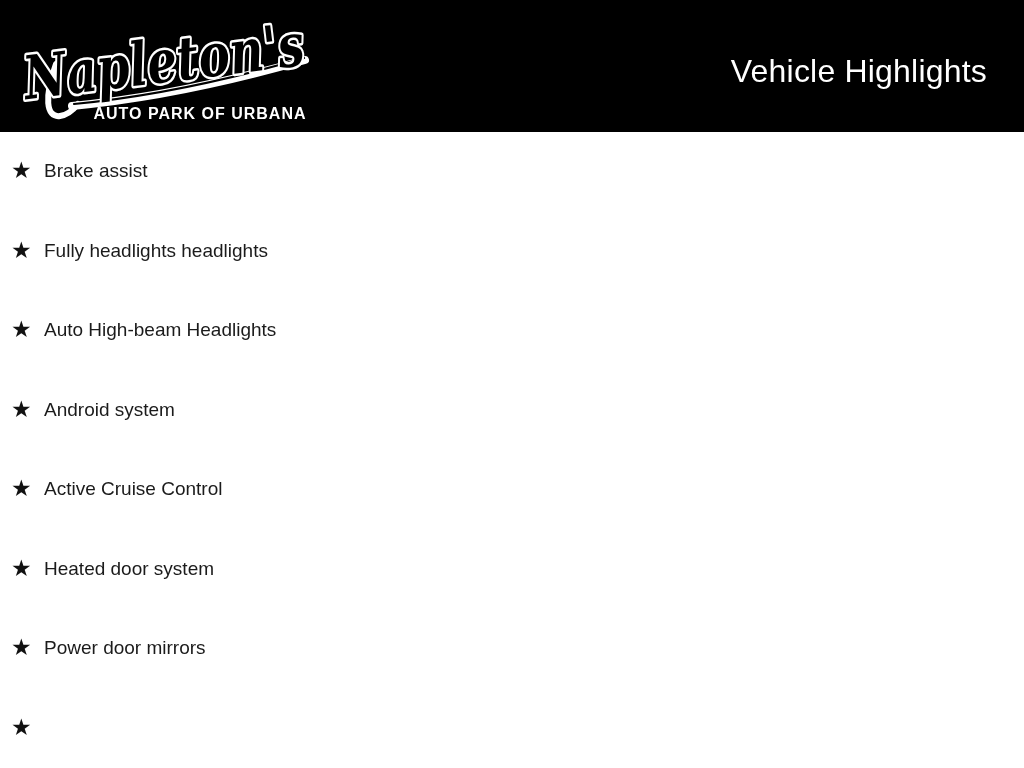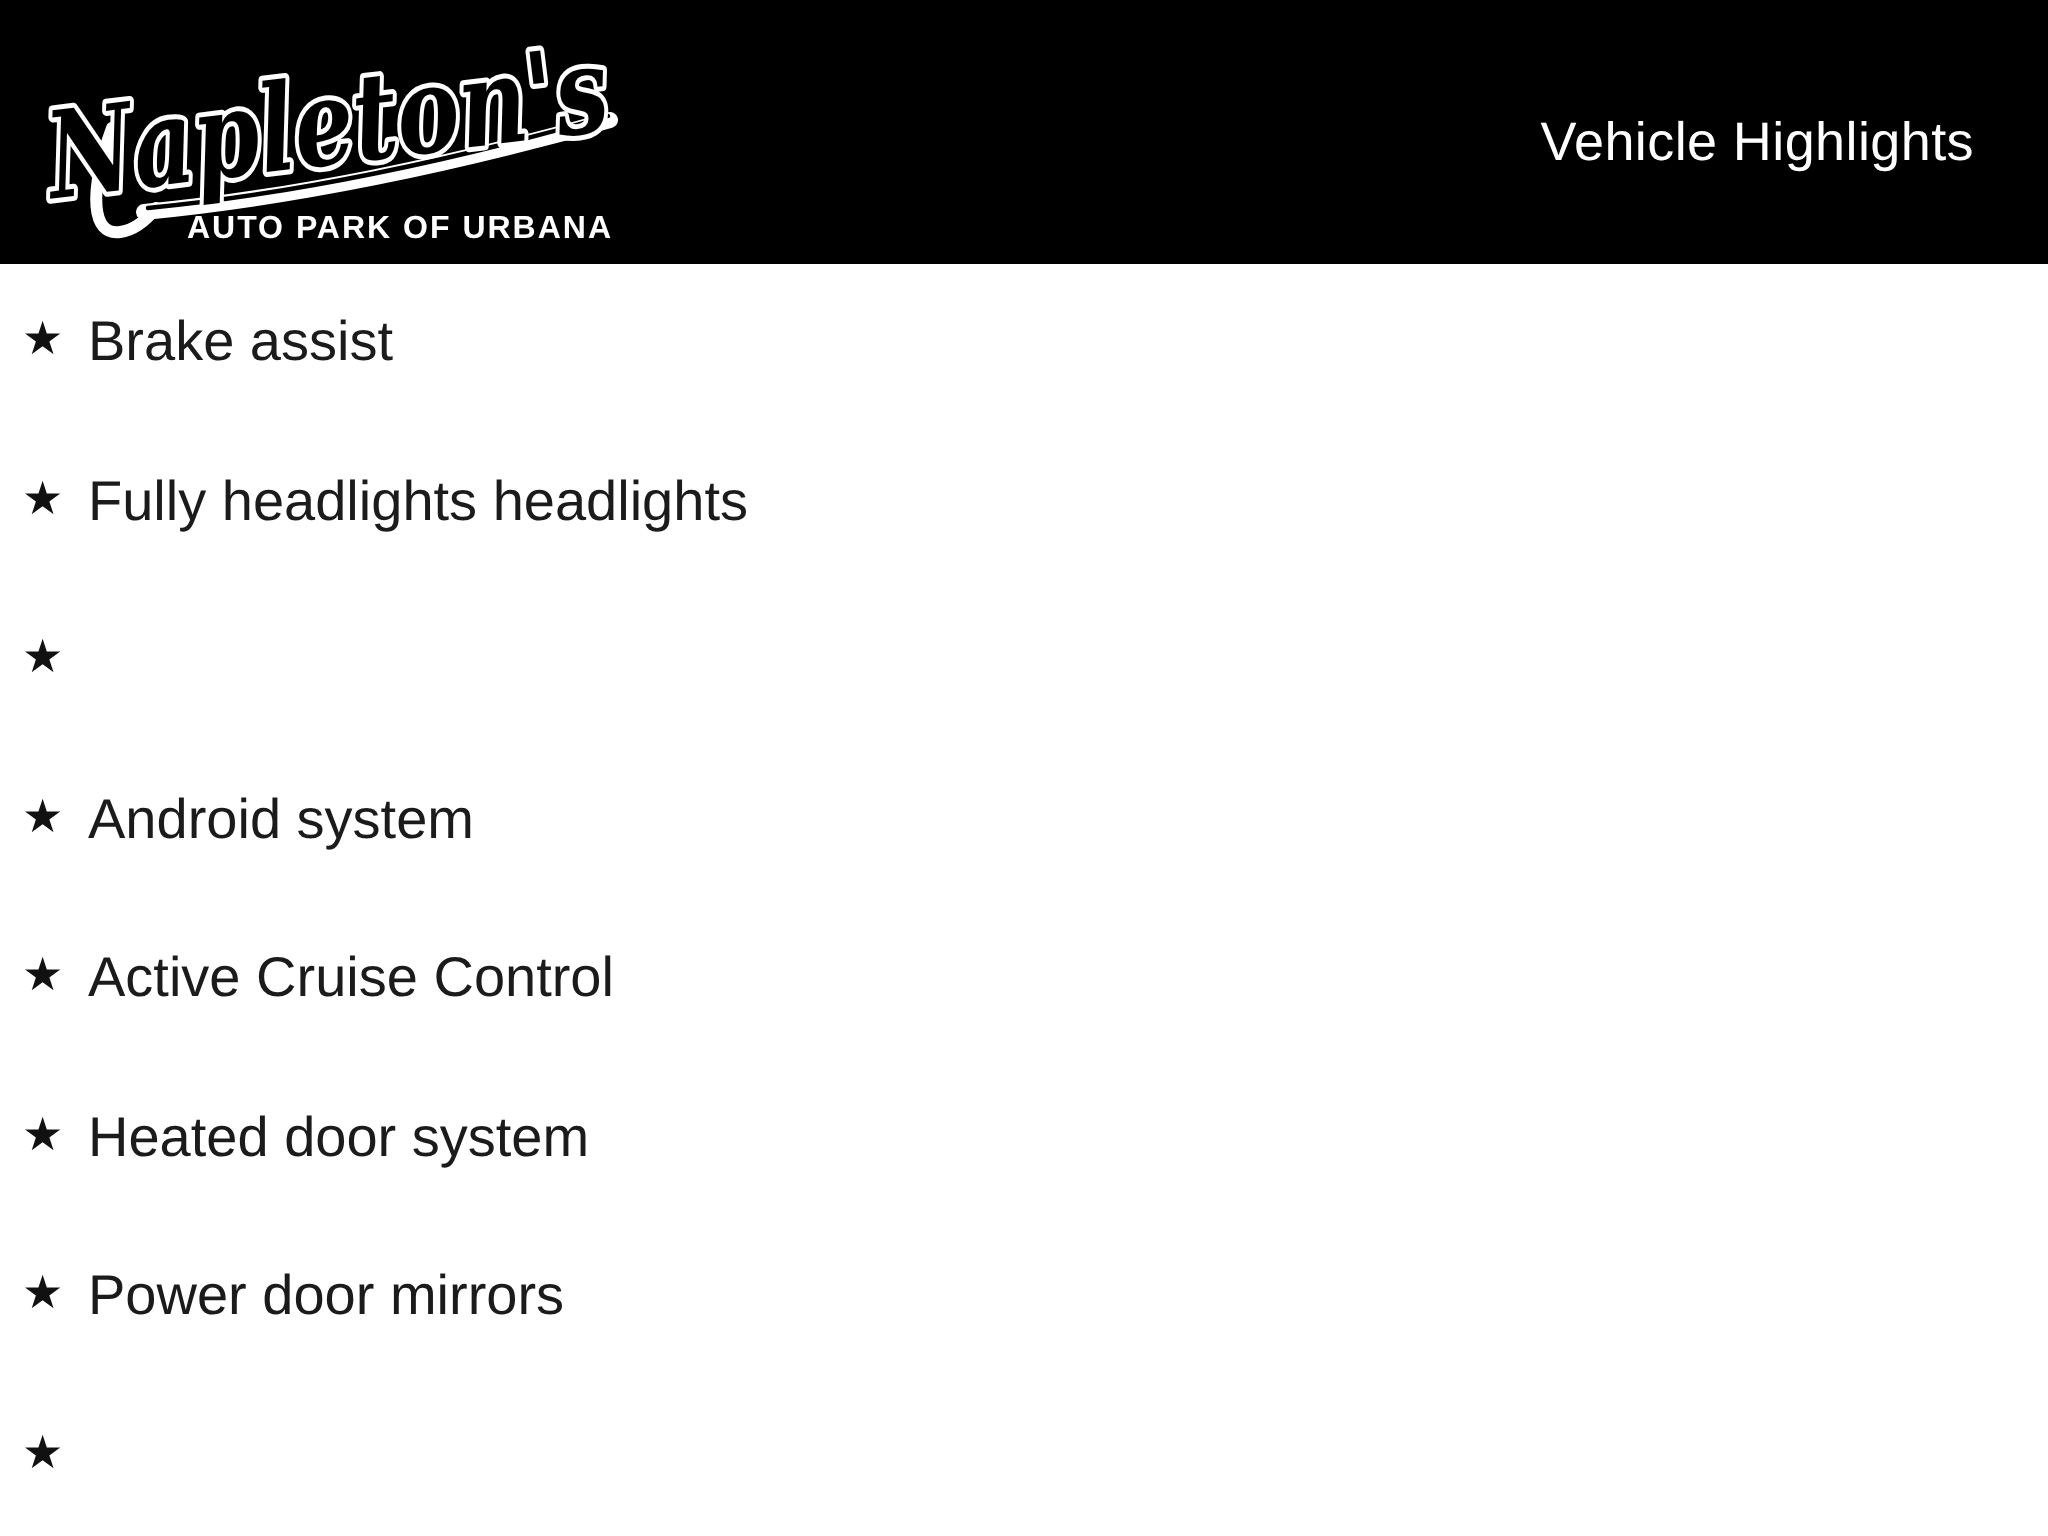--- a/index.html
+++ b/index.html
@@ -25,21 +25,21 @@
   }
   .logo {
     width: 300px;
     height: 128px;
     position: relative;
     flex: 0 0 auto;
   }
   .logo svg { display: block; }
   .header-title {
     color: #ffffff;
-    font-size: 27px;
+    font-size: 32px;
     line-height: 1;
     margin-top: 10px;
     letter-spacing: 0.2px;
     white-space: nowrap;
   }
 
   
   .highlights {
     list-style: none;
     margin: 0;
@@ -54,21 +54,21 @@
   .star {
     width: 33px;
     flex: 0 0 33px;
     font-size: 23px;
     line-height: 1;
     color: #111111;
     font-family: "DejaVu Sans", sans-serif;
     transform: translateY(-1px);
   }
   .label {
-    font-size: 28px;
+    font-size: 19px;
     line-height: 1.1;
     white-space: nowrap;
   }
 </style>
 </head>
 <body>
 
 <div class="header">
   <div class="logo">
     <svg width="300" height="128" viewBox="0 0 300 128">
@@ -91,20 +91,21 @@
   <li class="highlight-item">
     <span class="star">★</span>
     <span class="label">Brake assist</span>
   </li>
   <li class="highlight-item">
     <span class="star">★</span>
     <span class="label">Fully headlights headlights</span>
   </li>
   <li class="highlight-item">
     <span class="star">★</span>
+    <span class="label">Auto High-beam Headlights</span>
   </li>
   <li class="highlight-item">
     <span class="star">★</span>
     <span class="label">Android system</span>
   </li>
   <li class="highlight-item">
     <span class="star">★</span>
     <span class="label">Active Cruise Control</span>
   </li>
   <li class="highlight-item">

